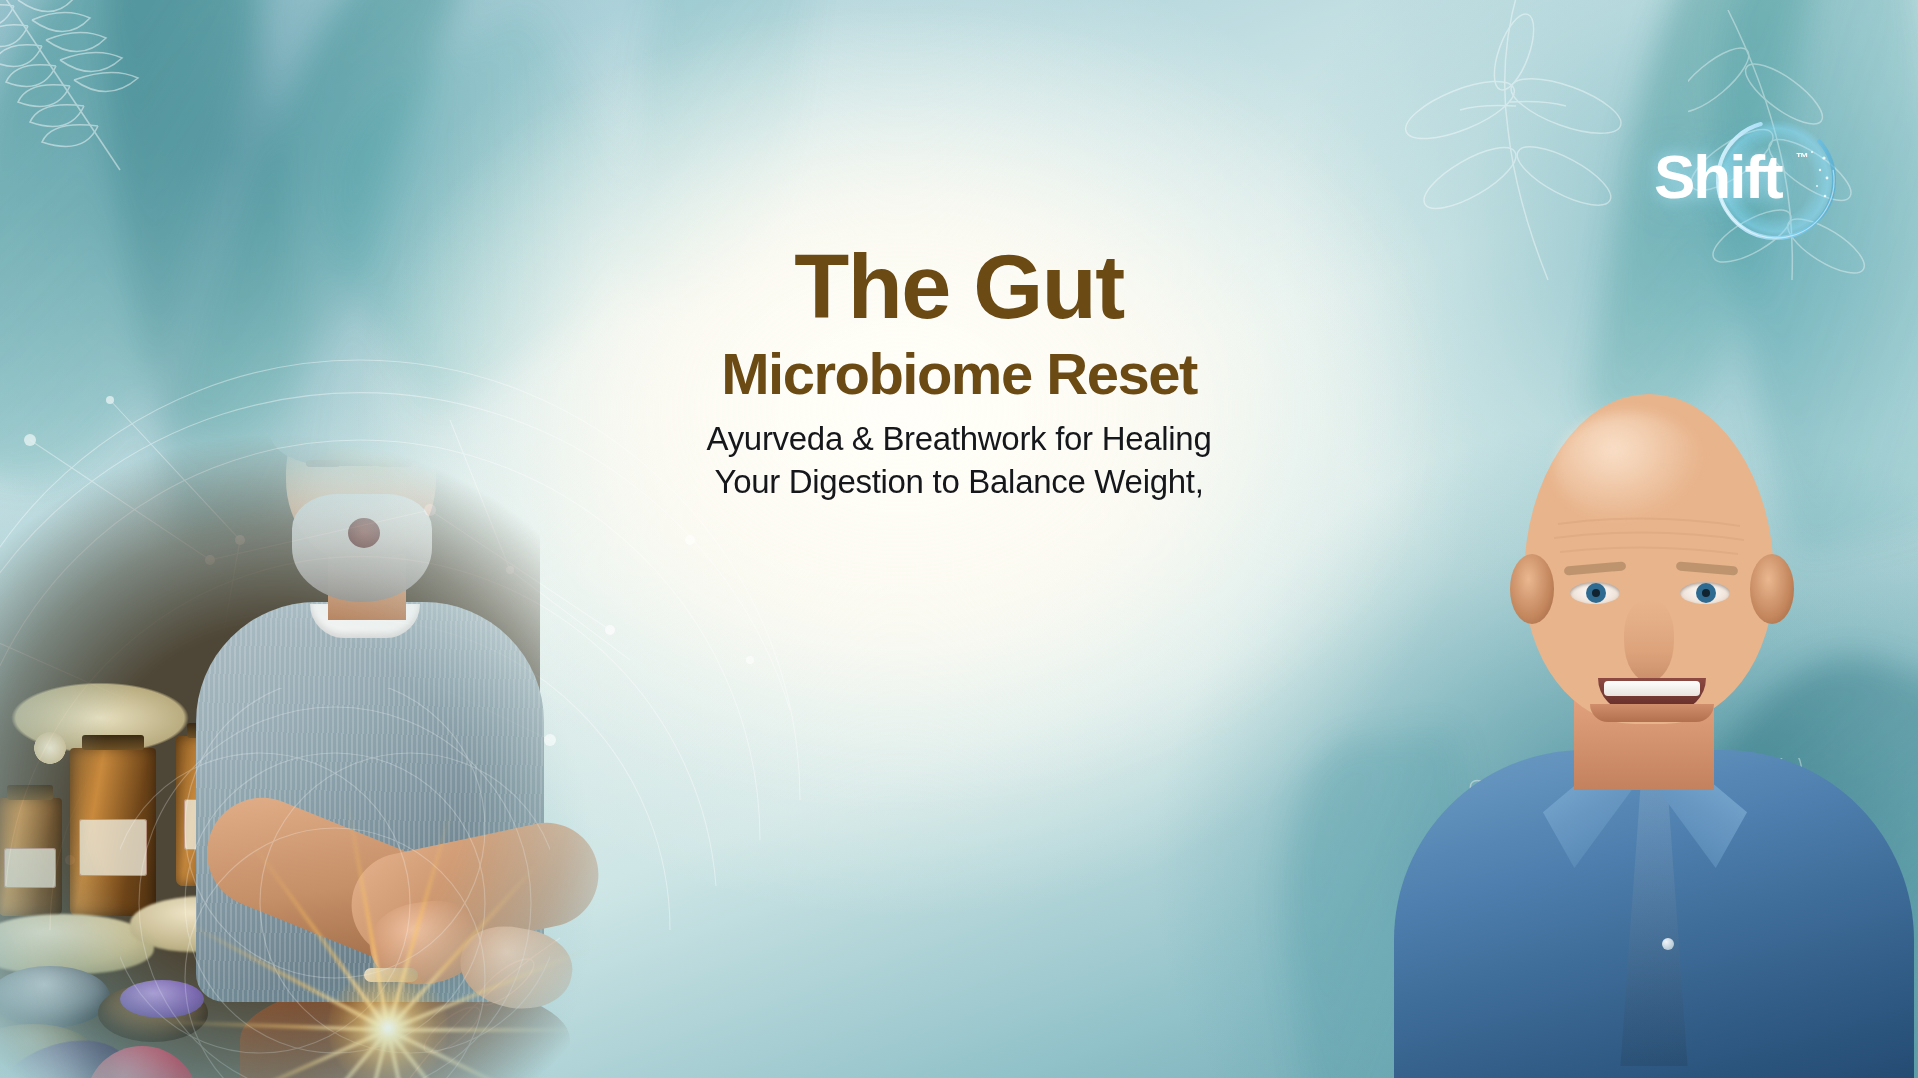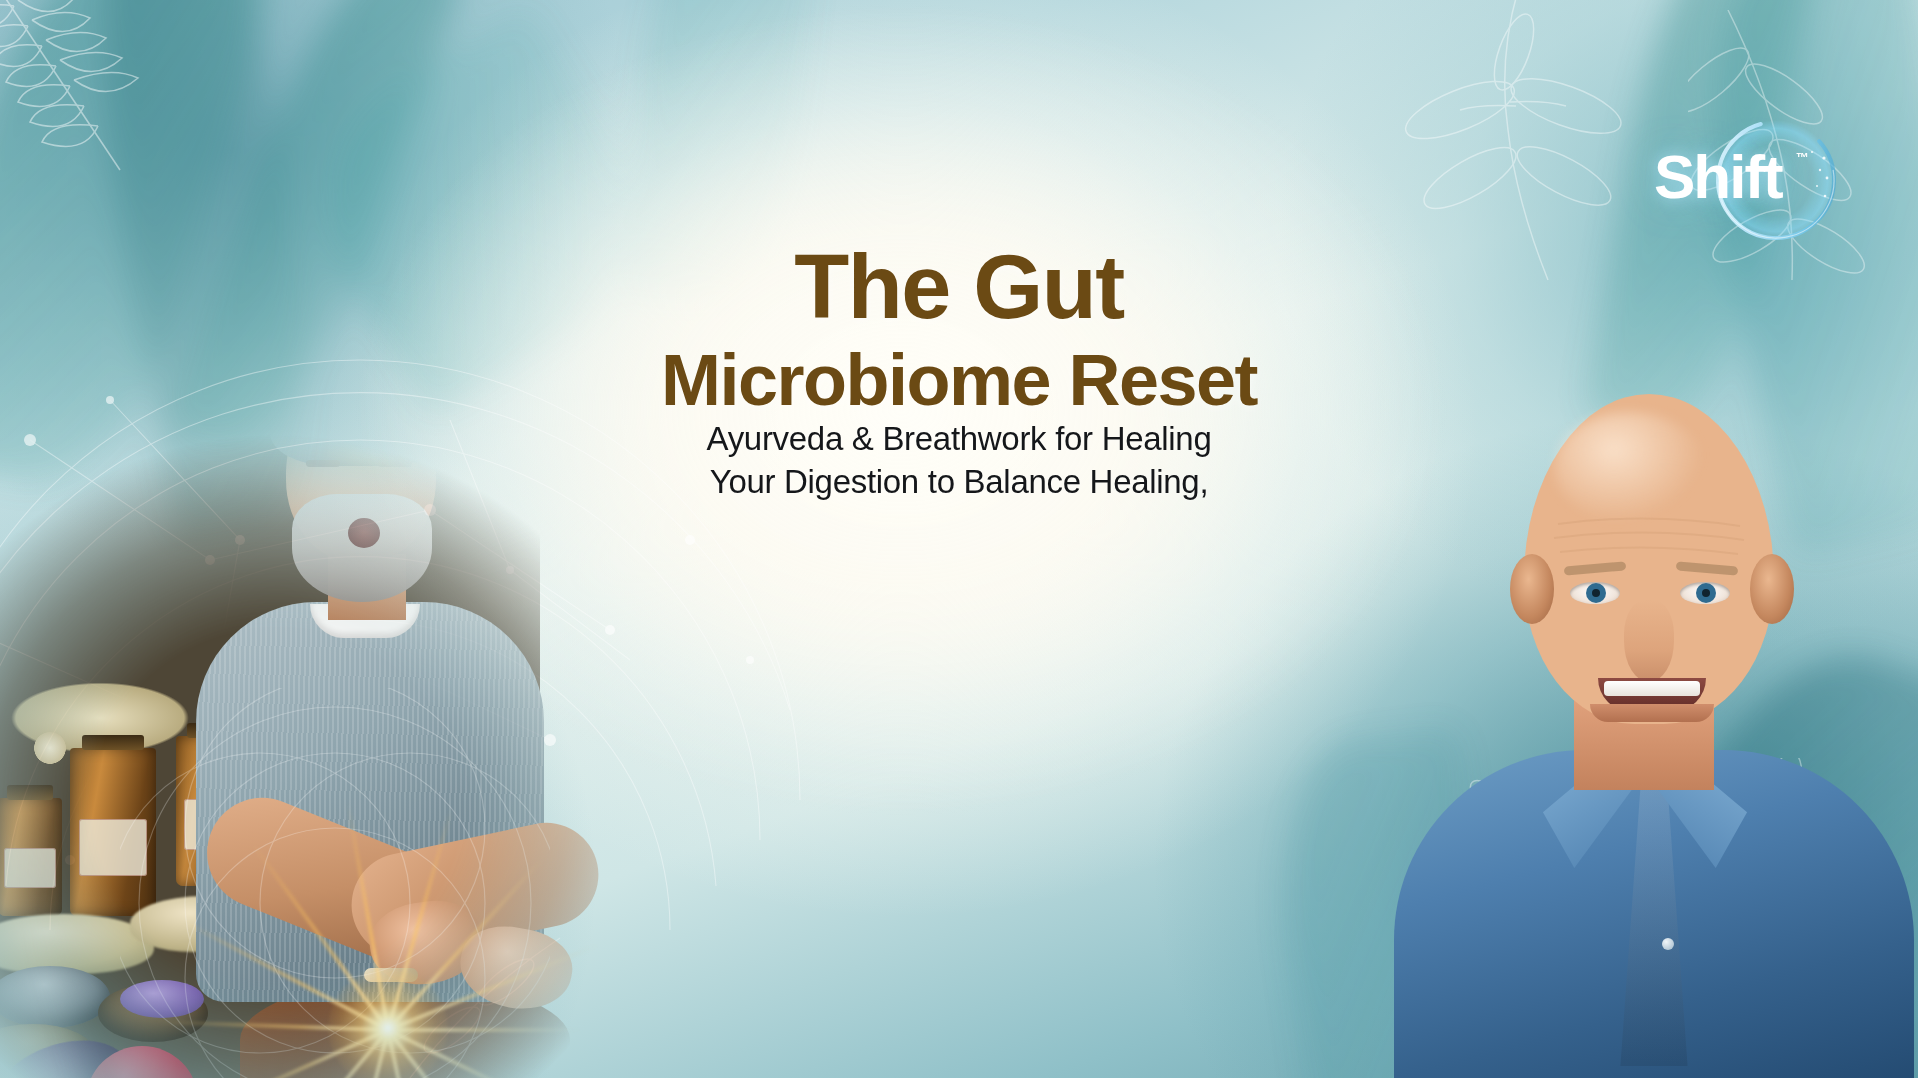--- a/index.html
+++ b/index.html
@@ -235,21 +235,21 @@
   .title-line {
     display:block;
     font-family:"Liberation Sans", sans-serif;
     font-weight:bold;
     color:#6b4a14;
     letter-spacing:-1.5px;
     line-height:.96;
     text-shadow:0 2px 10px rgba(255,255,255,.55);
   }
   .title-1 { font-size:90px; }
-  .title-2 { font-size:72px; margin-top:16px; }
+  .title-2 { font-size:58px; margin-top:16px; }
 
   .subtitle-wrap { position:absolute; left:0; right:0; top:418px; text-align:center; z-index:20; }
   .sub-line {
     display:block;
     font-family:"Liberation Sans", sans-serif;
     font-weight:normal;
     color:#15171a;
     font-size:33px;
     line-height:1.30;
     letter-spacing:-.3px;
@@ -517,21 +517,21 @@
     <div class="pr-lip"></div>
   </div>
 
   <div class="title-wrap">
     <span class="title-line title-1">The Gut</span>
     <span class="title-line title-2">Microbiome Reset</span>
   </div>
 
   <div class="subtitle-wrap">
     <span class="sub-line">Ayurveda &amp; Breathwork for Healing</span>
-    <span class="sub-line">Your Digestion to Balance Healing,</span>
+    <span class="sub-line">Your Digestion to Balance Weight,</span>
   </div>
 
   <div class="logo">
     <svg class="logo-ring" viewBox="0 0 136 136">
       <defs>
         <linearGradient id="ringGrad" x1="0%" y1="0%" x2="100%" y2="100%">
           <stop offset="0%" stop-color="#ffffff" stop-opacity="0.95"></stop>
           <stop offset="35%" stop-color="#bfeaff" stop-opacity="0.9"></stop>
           <stop offset="70%" stop-color="#6fc6ec" stop-opacity="0.8"></stop>
           <stop offset="100%" stop-color="#2d8fc0" stop-opacity="0.5"></stop>

